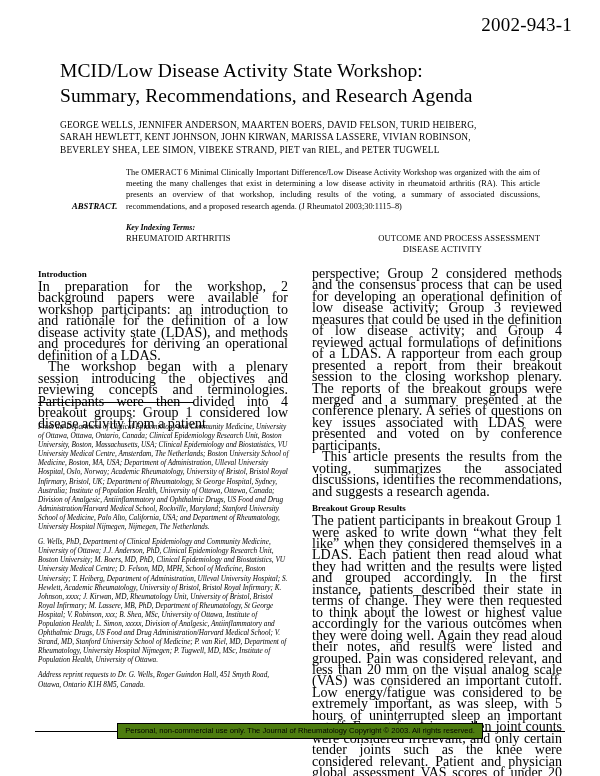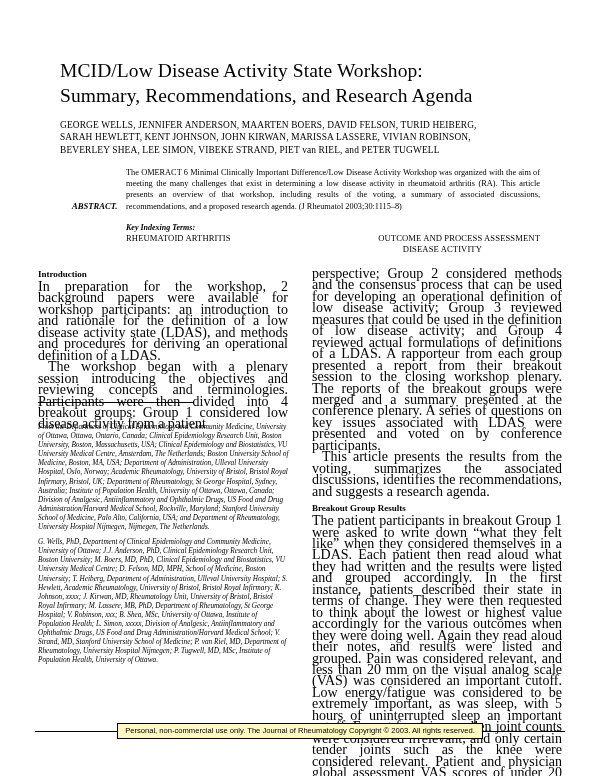--- a/index.html
+++ b/index.html
@@ -167,40 +167,41 @@
     border-top: 1px solid #000;
     height: 0;
   }
   .copy-box {
     border: 1px solid #000;
     padding: 2px 7px 3px 7px;
     font-family: "Liberation Sans", sans-serif;
     font-size: 7.6px;
     line-height: 9px;
     white-space: nowrap;
-    background: #fef9c3;
+    background: #4d7c0f;
   }
 
   
   .pg-footer {
     position: absolute;
     top: 744px;
     left: 38px;
     width: 527px;
     display: flex;
     justify-content: space-between;
     font-style: italic;
     font-size: 7.3px;
   }
 </style>
 </head>
 <body>
 
 <div class="page">
 
+  <div class="doc-number">2002-943-1</div>
 
   <div class="title-block">
     <div class="title-line">MCID/Low Disease Activity State Workshop:</div>
     <div class="title-line">Summary, Recommendations, and Research Agenda</div>
   </div>
 
   <div class="authors">
     <div>GEORGE WELLS, JENNIFER ANDERSON, MAARTEN BOERS, DAVID FELSON, TURID HEIBERG,</div>
     <div>SARAH HEWLETT, KENT JOHNSON, JOHN KIRWAN, MARISSA LASSERE, VIVIAN ROBINSON,</div>
     <div>BEVERLEY SHEA, LEE SIMON, VIBEKE STRAND, PIET van RIEL, and PETER TUGWELL</div>
@@ -234,20 +235,21 @@
     <p class="body-p indent">This article presents the results from the voting, summarizes the associated discussions, identifies the recommendations, and suggests a research agenda.</p>
     <div class="sec-head" style="margin-top:5px;">Breakout Group Results</div>
     <p class="body-p">The patient participants in breakout Group 1 were asked to write down “what they felt like” when they considered themselves in a LDAS. Each patient then read aloud what they had written and the results were listed and grouped accordingly. In the first instance, patients described their state in terms of change. They were then requested to think about the lowest or highest value accordingly for the various outcomes when they were doing well. Again they read aloud their notes, and results were listed and grouped. Pain was considered relevant, and less than 20 mm on the visual analog scale (VAS) was considered an important cutoff. Low energy/fatigue was considered to be extremely important, as was sleep, with 5 hours of uninterrupted sleep an important cutoff. Except for pain, swollen joint counts were considered irrelevant, and only certain tender joints such as the knee were considered relevant. Patient and physician global assessment VAS scores of under 20 mm were noted, but the latter was not considered to be as relevant. Finally, function was considered difficult to assess and needed to be used better, whereas radiographs were considered irrelevant. Features were listed along with corresponding measures,</p>
   </div>
 
   <div class="footnote-rule"></div>
 
   <div class="footnotes">
     <p>From the Department of Clinical Epidemiology and Community Medicine, University of Ottawa, Ottawa, Ontario, Canada; Clinical Epidemiology Research Unit, Boston University, Boston, Massachusetts, USA; Clinical Epidemiology and Biostatistics, VU University Medical Centre, Amsterdam, The Netherlands; Boston University School of Medicine, Boston, MA, USA; Department of Administration, Ulleval University Hospital, Oslo, Norway; Academic Rheumatology, University of Bristol, Bristol Royal Infirmary, Bristol, UK; Department of Rheumatology, St George Hospital, Sydney, Australia; Institute of Population Health, University of Ottawa, Ottawa, Canada; Division of Analgesic, Antiinflammatory and Ophthalmic Drugs, US Food and Drug Administration/Harvard Medical School, Rockville, Maryland; Stanford University School of Medicine, Palo Alto, California, USA; and Department of Rheumatology, University Hospital Nijmegen, Nijmegen, The Netherlands.</p>
     <p>G. Wells, PhD, Department of Clinical Epidemiology and Community Medicine, University of Ottawa; J.J. Anderson, PhD, Clinical Epidemiology Research Unit, Boston University; M. Boers, MD, PhD, Clinical Epidemiology and Biostatistics, VU University Medical Centre; D. Felson, MD, MPH, School of Medicine, Boston University; T. Heiberg, Department of Administration, Ulleval University Hospital; S. Hewlett, Academic Rheumatology, University of Bristol, Bristol Royal Infirmary; K. Johnson, xxxx; J. Kirwan, MD, Rheumatology Unit, University of Bristol, Bristol Royal Infirmary; M. Lassere, MB, PhD, Department of Rheumatology, St George Hospital; V. Robinson, xxx; B. Shea, MSc, University of Ottawa, Institute of Population Health; L. Simon, xxxxx, Division of Analgesic, Antiinflammatory and Ophthalmic Drugs, US Food and Drug Administration/Harvard Medical School; V. Strand, MD, Stanford University School of Medicine; P. van Riel, MD, Department of Rheumatology, University Hospital Nijmegen; P. Tugwell, MD, MSc, Institute of Population Health, University of Ottawa.</p>
+    <p>Address reprint requests to Dr. G. Wells, Roger Guindon Hall, 451 Smyth Road, Ottawa, Ontario K1H 8M5, Canada.</p>
   </div>
 
   <div class="copy-bar">
     <div class="copy-rule"></div>
     <div class="copy-box">Personal, non-commercial use only.  The Journal of Rheumatology  Copyright © 2003. All rights reserved.</div>
     <div class="copy-rule"></div>
   </div>
 
 
 </div>

